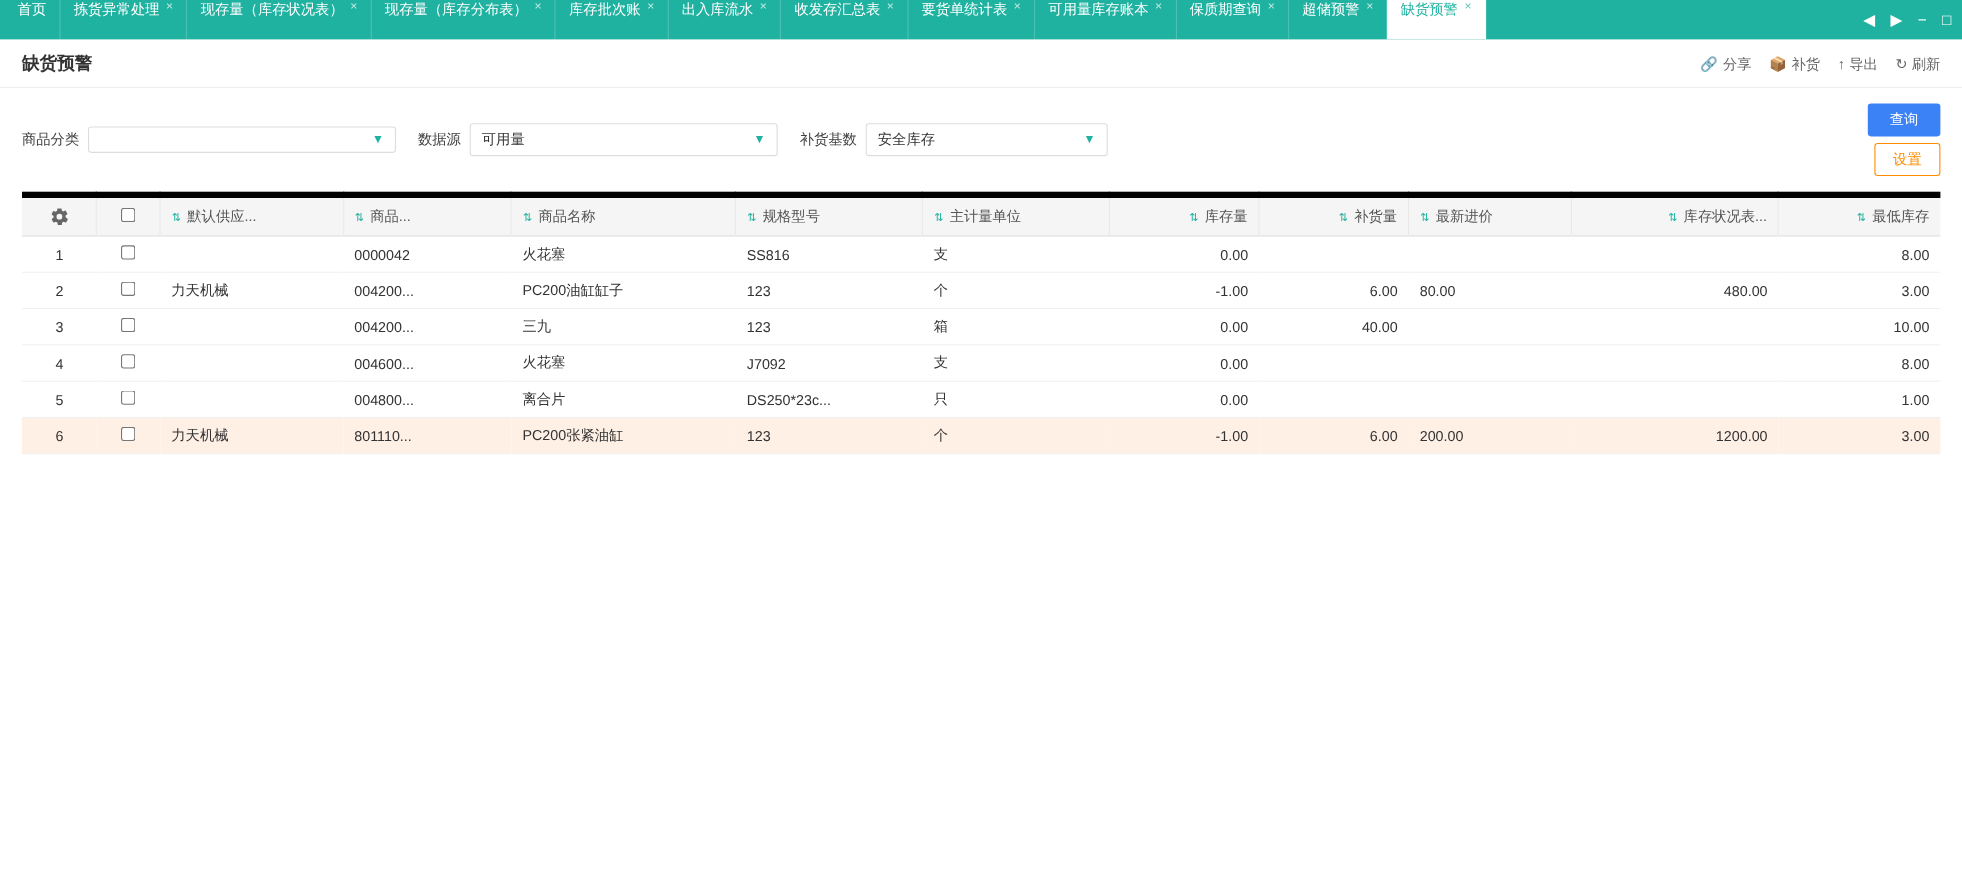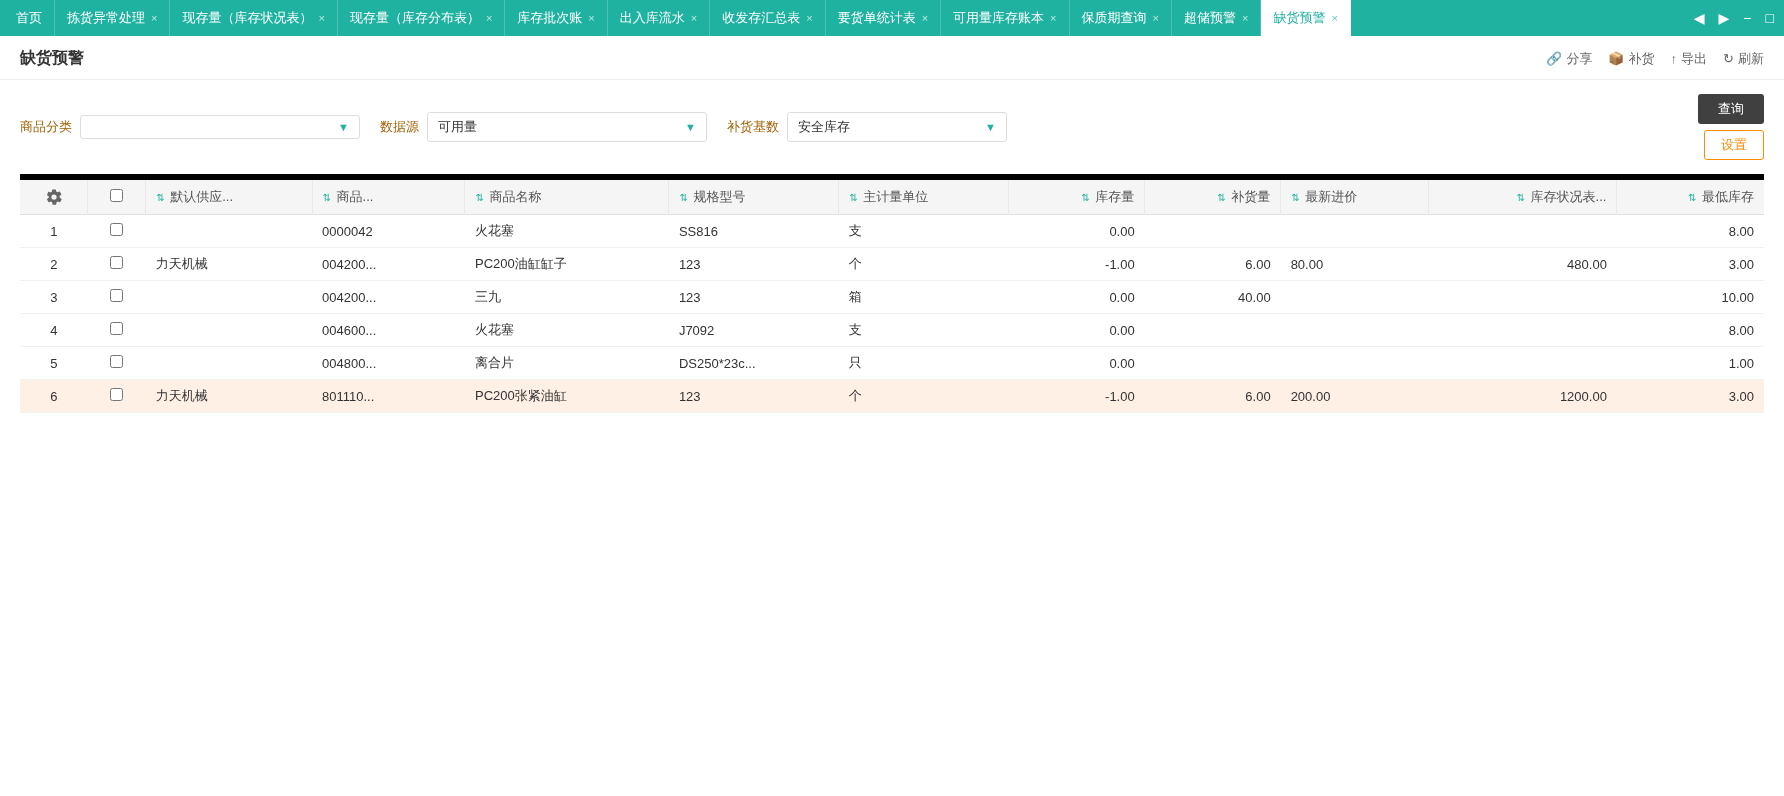--- a/index.html
+++ b/index.html
@@ -9,21 +9,21 @@
     .tab-bar {
       display: flex;
       align-items: center;
       background: #20b2a0;
       height: 36px;
       padding: 0 4px;
       overflow: hidden;
     }
     .tab-item {
       display: flex;
-      align-items: center;
+      align-items: flex-start;
       padding: 0 12px;
       height: 100%;
       color: #fff;
       font-size: 13px;
       cursor: pointer;
       white-space: nowrap;
       border-right: 1px solid rgba(255,255,255,0.2);
       position: relative;
     }
     .tab-item.active {
@@ -90,41 +90,41 @@
       align-items: center;
       gap: 20px;
       flex-wrap: wrap;
     }
     .filter-group {
       display: flex;
       align-items: center;
       gap: 8px;
     }
     .filter-label {
-      color: #a16207;
+      color: #404040;
       font-size: 13px;
       white-space: nowrap;
     }
     .filter-select {
       display: flex;
       align-items: center;
       border: 1px solid #ddd;
       border-radius: 3px;
       padding: 5px 10px;
       background: #fff;
       cursor: pointer;
       min-width: 200px;
       justify-content: space-between;
       font-size: 13px;
     }
     .filter-select .chevron { color: #20b2a0; font-size: 11px; }
     .filter-value { color: #333; }
 
     .btn-query {
-      background: #404040;
+      background: #3b82f6;
       color: #fff;
       border: none;
       border-radius: 3px;
       padding: 6px 20px;
       cursor: pointer;
       font-size: 13px;
     }
     .btn-settings {
       background: #fff;
       color: #ff8c00;

